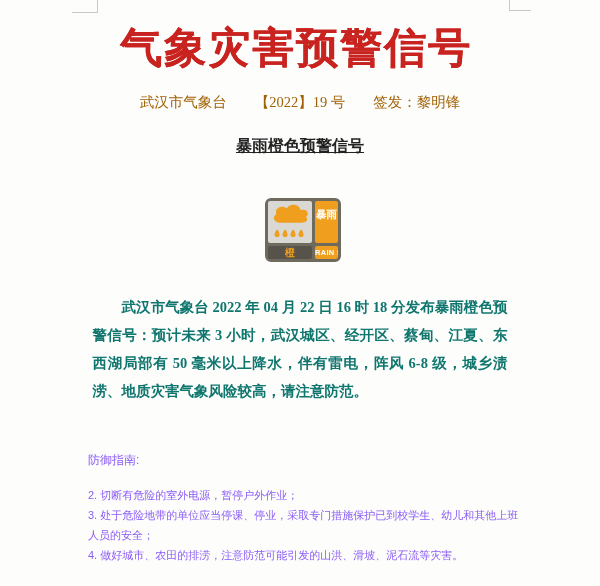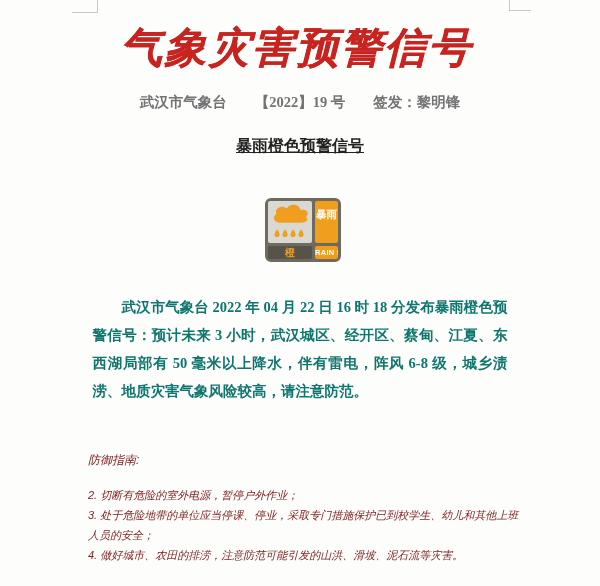--- a/index.html
+++ b/index.html
@@ -28,32 +28,31 @@
 
   .title {
     margin: 25px 8px 0 0;
     text-align: center;
     font-size: 42px;
     line-height: 47px;
     font-weight: 700;
     letter-spacing: 2px;
     color: #c8231f;
     text-shadow: 0.5px 0 0 #c8231f;
-    font-style: italic;
   }
 
   .meta {
     margin-top: 21px;
     display: flex;
     justify-content: center;
     column-gap: 28px;
     font-size: 14.5px;
     line-height: 19px;
-    font-weight: 700;
-    color: #737373;
+    font-weight: 400;
+    color: #a16207;
   }
 
   .subtitle {
     margin: 23px 0 0 0;
     text-align: center;
     font-size: 16px;
     line-height: 21px;
     font-weight: 700;
     color: #222;
     text-decoration: underline;
@@ -118,22 +117,21 @@
     text-align: justify;
     text-indent: 2em;
   }
 
   .guide {
     position: absolute;
     left: 88px;
     top: 453px;
     width: 432px;
     font-family: "Liberation Sans", sans-serif;
-    color: #7f1d1d;
-    font-style: italic;
+    color: #8b5cf6;
   }
   .guide-heading {
     font-size: 12px;
     line-height: 15px;
   }
   .guide-items { margin-top: 17px; }
   .guide-item {
     font-size: 11px;
     line-height: 20px;
     text-align: left;

